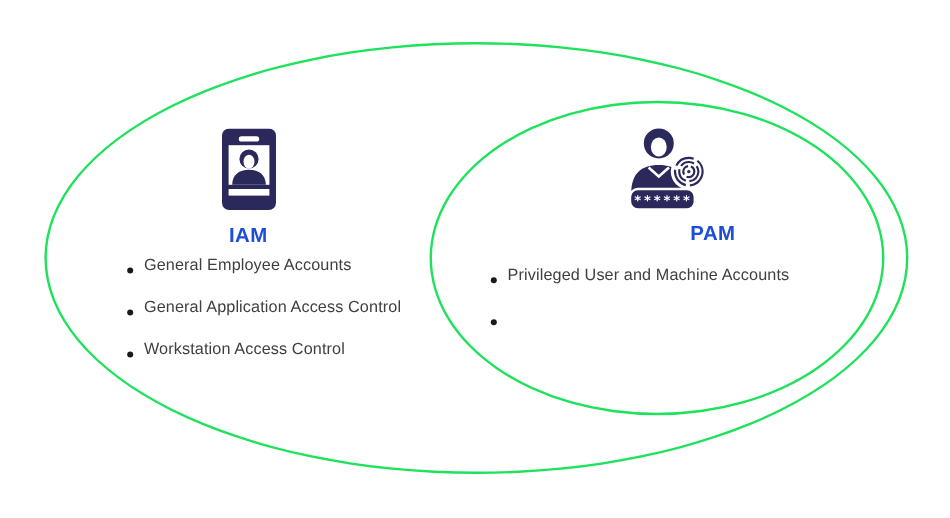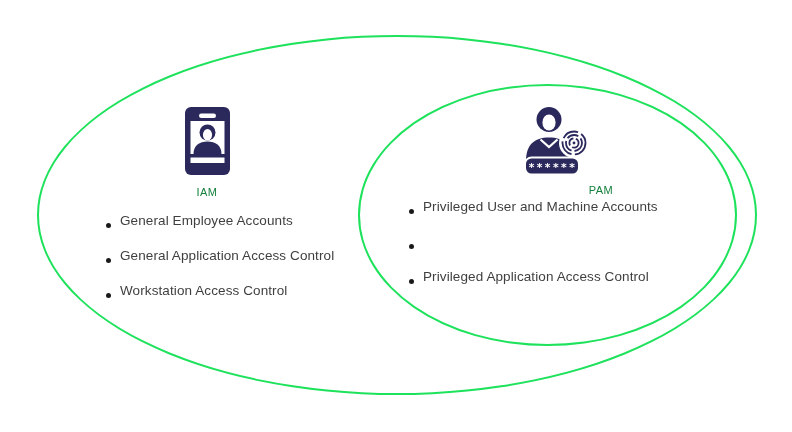--- a/index.html
+++ b/index.html
@@ -23,35 +23,35 @@
   .group {
     position: absolute;
     width: 120px;
     text-align: center;
   }
   .group.iam { left: 147px; top: 107px; }
   .group.pam { left: 493px; top: 103px; }
   .group .icon { display: inline-block; line-height: 0; }
   .group .label {
     margin-top: 7px;
-    font-size: 11px;
-    font-weight: 400;
+    font-size: 17px;
+    font-weight: 700;
     letter-spacing: 0.4px;
-    color: #15803d;
+    color: #1d4ed8;
   }
   .group.pam .label { margin-top: 3px; text-align: right; }
 
   .list {
     position: absolute;
     margin: 0;
     padding: 0;
     list-style: none;
   }
   .list.iam { left: 106px; top: 210px; }
-  .list.pam { left: 409px; top: 196px; }
+  .list.pam { left: 409px; top: 218px; }
   .list li {
     display: flex;
     align-items: flex-end;
     height: 18px;
     margin-bottom: 17px;
     font-size: 13.5px;
     letter-spacing: 0.1px;
     color: #3f3f3f;
     white-space: nowrap;
   }
@@ -128,19 +128,15 @@
   </ul>
 
   <ul class="list pam">
     <li>
       <span class="dot"></span>
       <span>Privileged User and Machine Accounts</span>
     </li>
     <li>
       <span class="dot"></span>
     </li>
-    <li>
-      <span class="dot"></span>
-      <span>Privileged Application Access Control</span>
-    </li>
   </ul>
 
 </div>
 
 </body></html>

